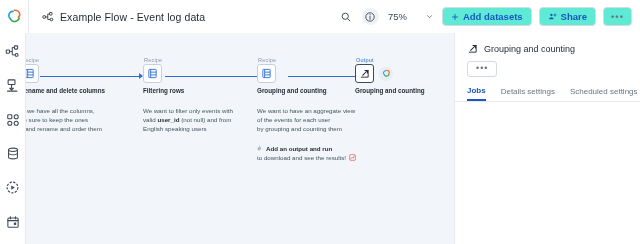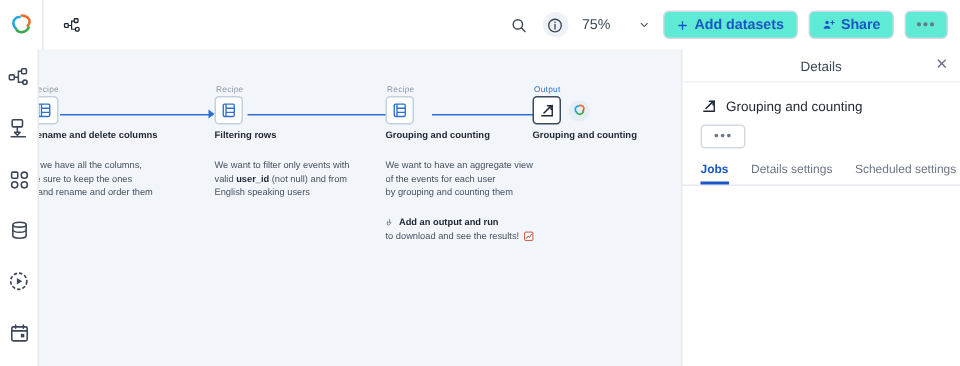--- a/index.html
+++ b/index.html
@@ -131,21 +131,21 @@
   .run-btn {
     background: #1a57c4; color: #fff; font-size: 9px; font-weight: bold;
     border-radius: 3px; padding: 4px 13px; line-height: 1; white-space: nowrap;
   }
   .more-btn {
     border: 1px solid #d3dae4; border-radius: 3px; background: #fff;
     font-size: 9px; color: #6b7585; padding: 2px 8px; letter-spacing: 1px;
     line-height: 1.1;
   }
   .tabs {
-    display: flex; align-items: flex-start; gap: 15px;
+    display: flex; align-items: center; gap: 15px;
     padding: 9px 0 0 12px; border-bottom: 1px solid #e6eaf0;
   }
   .tab { font-size: 8px; color: #6b7585; padding-bottom: 4px; white-space: nowrap; }
   .tab.active { color: #1a57c4; border-bottom: 2px solid #1a57c4; font-weight: bold; }
 </style>
 </head>
 <body>
 
 <div class="app">
 
@@ -159,20 +159,21 @@
     </div>
     <div class="topbar-divider"></div>
 
     <div class="flow-title-wrap">
       <svg width="12" height="12" viewBox="0 0 24 24">
         <rect x="2" y="9.5" width="5" height="5" rx="1" fill="none" stroke="#1f2733" stroke-width="1.7"></rect>
         <rect x="15" y="3" width="5" height="5" rx="1" fill="none" stroke="#1f2733" stroke-width="1.7"></rect>
         <circle cx="19" cy="17" r="2.6" fill="none" stroke="#1f2733" stroke-width="1.7"></circle>
         <path d="M7 12h4.5V6.2H15M11.5 12v5h4.9" fill="none" stroke="#1f2733" stroke-width="1.6"></path>
       </svg>
+      <span class="flow-title">Example Flow - Event log data</span>
     </div>
 
     <div class="topbar-right">
       <div class="icon-btn">
         <svg width="12" height="12" viewBox="0 0 24 24">
           <circle cx="10.5" cy="10.5" r="6.2" fill="none" stroke="#3c4757" stroke-width="1.9"></circle>
           <path d="M15.2 15.2L20 20" stroke="#3c4757" stroke-width="1.9" stroke-linecap="round"></path>
         </svg>
       </div>
       <div class="icon-btn boxed">
@@ -334,24 +335,20 @@
             <path d="M18.6 14.6c-1.6 3.3-5.4 5.2-8.9 4.1-1.5-.5-2.6-1.5-3.1-2.8" fill="none" stroke="#3aa84a" stroke-width="3" stroke-linecap="round"></path>
             <path d="M6.1 15.2C3.5 12.6 3.3 8.6 5.9 6.2 7 5.1 8.5 4.6 10 4.7" fill="none" stroke="#1ba7e0" stroke-width="3" stroke-linecap="round"></path>
           </svg>
         </div>
       </div>
       <div class="node-label">Grouping and counting</div>
     </div>
   </div>
 
   <div class="details">
-    <div class="details-head">
-      <span class="details-title">Details</span>
-      <span class="close-x">✕</span>
-    </div>
 
     <div class="details-node">
       <svg width="11" height="11" viewBox="0 0 24 24">
         <path d="M4 20h16V4" fill="none" stroke="#1f2733" stroke-width="2"></path>
         <path d="M8 16L18 6" stroke="#1f2733" stroke-width="2.2" stroke-linecap="round"></path>
         <path d="M13 5.6h5.4V11" fill="none" stroke="#1f2733" stroke-width="2.2" stroke-linecap="round" stroke-linejoin="round"></path>
       </svg>
       <span class="details-node-label">Grouping and counting</span>
     </div>
 

